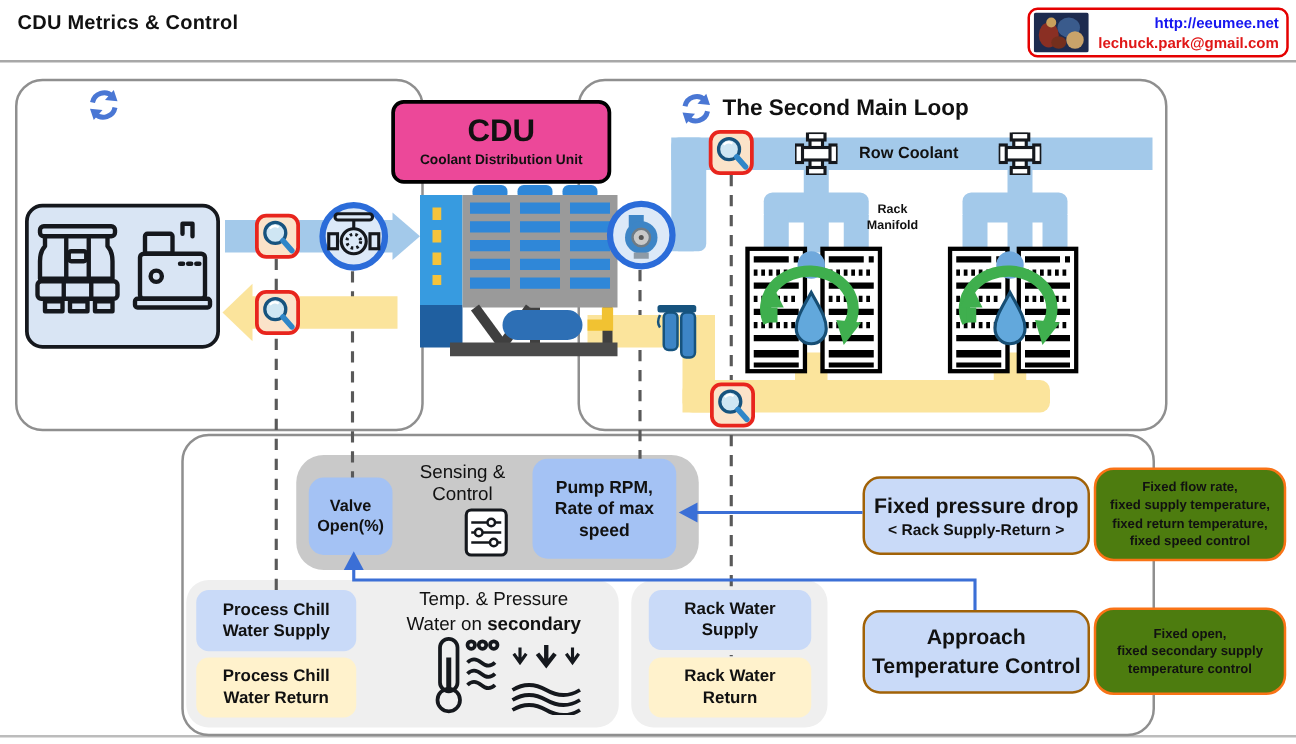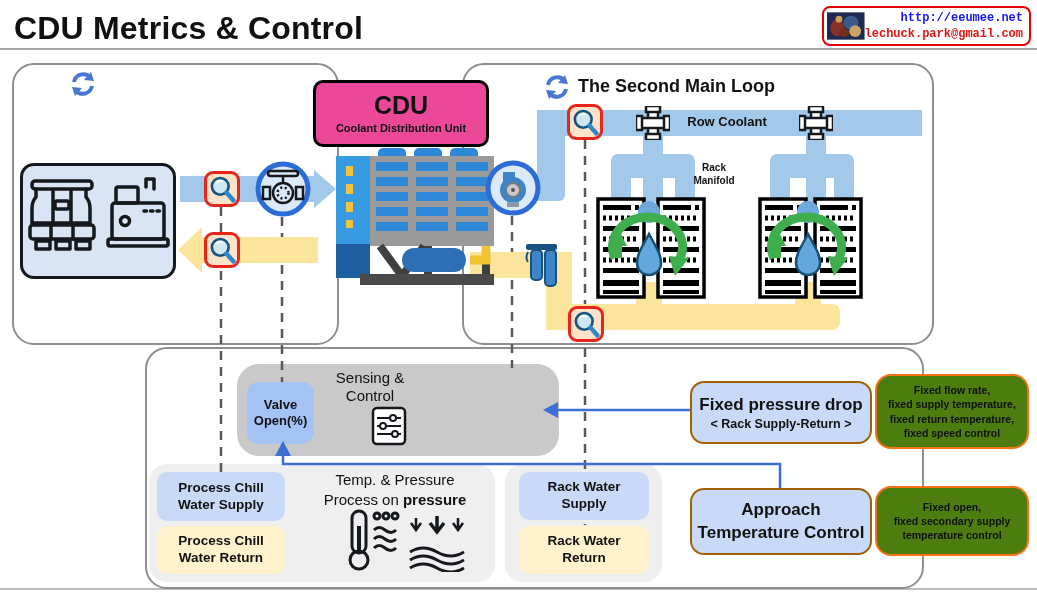--- a/index.html
+++ b/index.html
@@ -326,29 +326,32 @@
 Control</div>
   <svg class="abs" style="left:371px;top:406px;" width="36" height="40" viewBox="0 0 36 40">
     <rect x="2" y="2" width="32" height="36" rx="4" fill="#fff" stroke="#15181d" stroke-width="2.5"></rect>
     <line x1="6" y1="12" x2="30" y2="12" stroke="#15181d" stroke-width="2"></line>
     <line x1="6" y1="20" x2="30" y2="20" stroke="#15181d" stroke-width="2"></line>
     <line x1="6" y1="28" x2="30" y2="28" stroke="#15181d" stroke-width="2"></line>
     <circle cx="22" cy="12" r="3" fill="#fff" stroke="#15181d" stroke-width="2"></circle>
     <circle cx="12" cy="20" r="3" fill="#fff" stroke="#15181d" stroke-width="2"></circle>
     <circle cx="24" cy="28" r="3" fill="#fff" stroke="#15181d" stroke-width="2"></circle>
   </svg>
+  <div class="bluebox ml" style="left:426px;top:367px;width:115px;height:80px;font-size:14px;line-height:1.25;">Pump RPM,
+Rate of max
+speed</div>
 
   <div class="palebluebox ml" style="left:157px;top:472px;width:128px;height:49px;font-size:13.5px;line-height:1.25;">Process Chill
 Water Supply</div>
   <div class="paleyellowbox ml" style="left:157px;top:526px;width:128px;height:48px;font-size:13.5px;line-height:1.25;">Process Chill
 Water Return</div>
 
   <div class="abs" style="left:298px;top:470px;width:194px;text-align:center;font-size:15px;line-height:1.3;">
     <span>Temp. &amp; Pressure</span><br>
-    <span>Process on </span><span style="font-weight:700;">pressure</span>
+    <span>Water on </span><span style="font-weight:700;">secondary</span>
   </div>
   <svg class="abs" style="left:344px;top:508px;" width="56" height="64" viewBox="0 0 56 64">
     <g fill="none" stroke="#15181d" stroke-width="3">
       <rect x="8" y="3" width="14" height="42" rx="7"></rect>
       <circle cx="15" cy="52" r="9"></circle>
       <line x1="15" y1="18" x2="15" y2="45" stroke-width="4"></line>
       <circle cx="33" cy="8" r="3"></circle>
         <circle cx="42" cy="8" r="3"></circle>
         <circle cx="51" cy="8" r="3"></circle>
       <path d="M30 22 q5 -5 11 0 t11 0"></path>
@@ -389,23 +392,23 @@
 
   <svg class="abs" style="left:0;top:0;pointer-events:none;" width="1037" height="595">
     <g stroke="#3b6fd6" stroke-width="2.5" fill="none">
       <line x1="690" y1="410" x2="556" y2="410"></line>
       <path d="M780 488 V464 H283 V450"></path>
     </g>
     <polygon points="543,410 558,402 558,418" fill="#3b6fd6"></polygon>
     <polygon points="283,441 275,456 291,456" fill="#3b6fd6"></polygon>
   </svg>
 
-  <div class="abs" style="left:14px;top:10px;font-size:32px;font-weight:700;letter-spacing:0.2px;">CDU Metrics &amp; Control</div>
-
-  <div class="abs" style="left:822px;top:6px;width:209px;height:40px;border:2.5px solid #e50000;border-radius:8px;background:#fff;box-sizing:border-box;display:flex;align-items:center;font-family:Liberation Mono, monospace;">
+  <div class="abs" style="left:14px;top:10px;font-size:16px;font-weight:700;letter-spacing:0.2px;">CDU Metrics &amp; Control</div>
+
+  <div class="abs" style="left:822px;top:6px;width:209px;height:40px;border:2.5px solid #e50000;border-radius:8px;background:#fff;box-sizing:border-box;display:flex;align-items:center;">
     <svg width="44" height="32" viewBox="0 0 44 32" style="margin-left:3px;border-radius:2px;">
       <rect width="44" height="32" fill="#1d2b4f"></rect>
       <ellipse cx="12" cy="18" rx="8" ry="10" fill="#8a2f23"></ellipse>
       <ellipse cx="28" cy="12" rx="9" ry="8" fill="#3a5b8c"></ellipse>
       <ellipse cx="33" cy="22" rx="7" ry="7" fill="#c9a36a"></ellipse>
       <ellipse cx="20" cy="24" rx="6" ry="5" fill="#742f1d"></ellipse>
       <circle cx="14" cy="8" r="4" fill="#caa05c"></circle>
     </svg>
     <div style="flex:1;text-align:right;padding-right:6px;font-size:12px;font-weight:700;line-height:1.35;">
       <div style="color:#1616f0;">http://eeumee.net</div>

